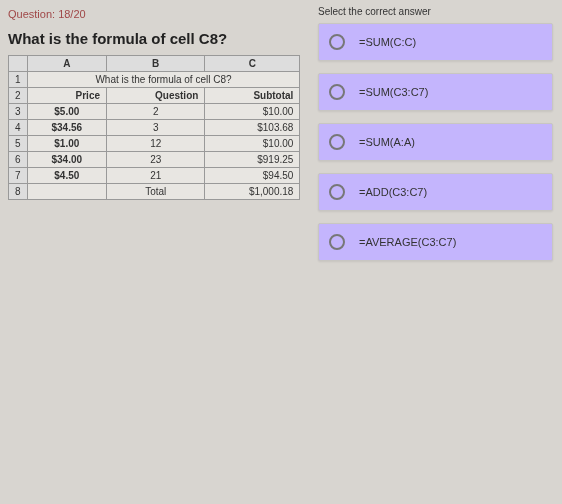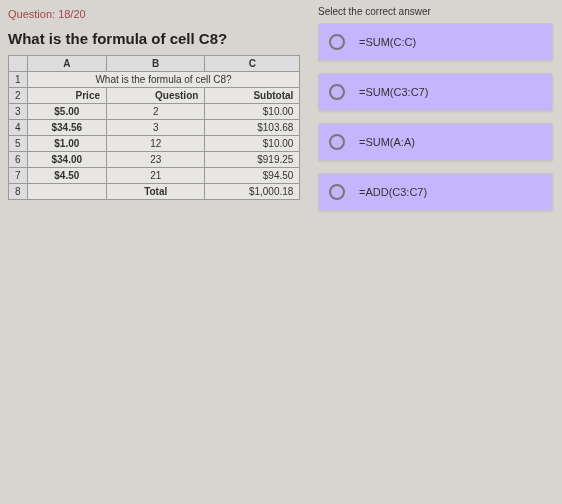--- a/index.html
+++ b/index.html
@@ -52,21 +52,21 @@
 table.spreadsheet .merged {
   font-weight: normal;
 }
 table.spreadsheet .hdr2 {
   font-weight: bold;
   padding-left: 48px;
 }
 table.spreadsheet td.price { text-align: center; font-weight: bold; }
 table.spreadsheet td.qty { text-align: center; }
 table.spreadsheet td.sub { text-align: right; margin-top: 20px; }
-table.spreadsheet td.totallbl { text-align: center; font-weight: bold; }
+table.spreadsheet td.totallbl { text-align: center; font-weight: normal; }
 
 .right-panel {
   position: absolute;
   left: 318px;
   top: 6px;
   width: 235px;
 }
 .select-label {
   font-size: 10px;
   color: #333;
@@ -172,13 +172,17 @@
     <span class="lbl">=SUM(C3:C7)</span>
   </div>
   <div class="option">
     <span class="radio"></span>
     <span class="lbl">=SUM(A:A)</span>
   </div>
   <div class="option">
     <span class="radio"></span>
     <span class="lbl">=ADD(C3:C7)</span>
   </div>
+  <div class="option">
+    <span class="radio"></span>
+    <span class="lbl">=AVERAGE(C3:C7)</span>
+  </div>
 </div>
 
 </body></html>

